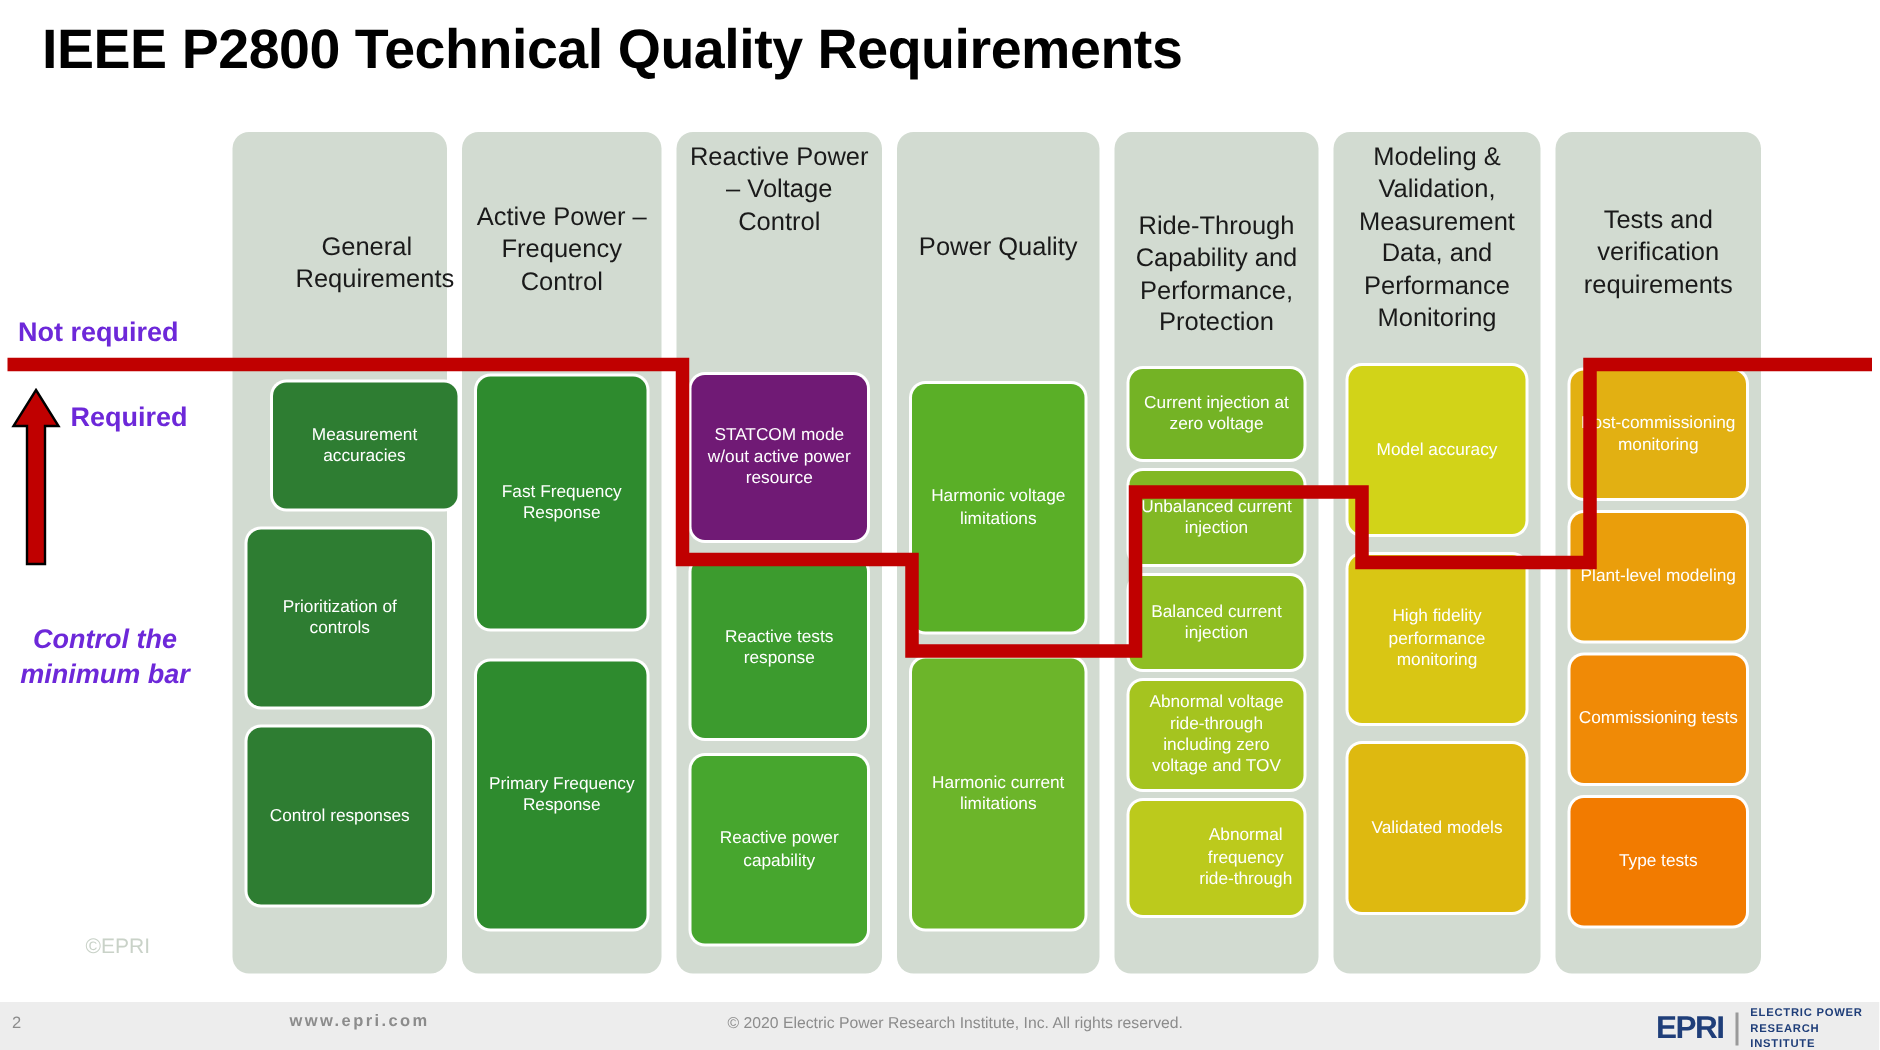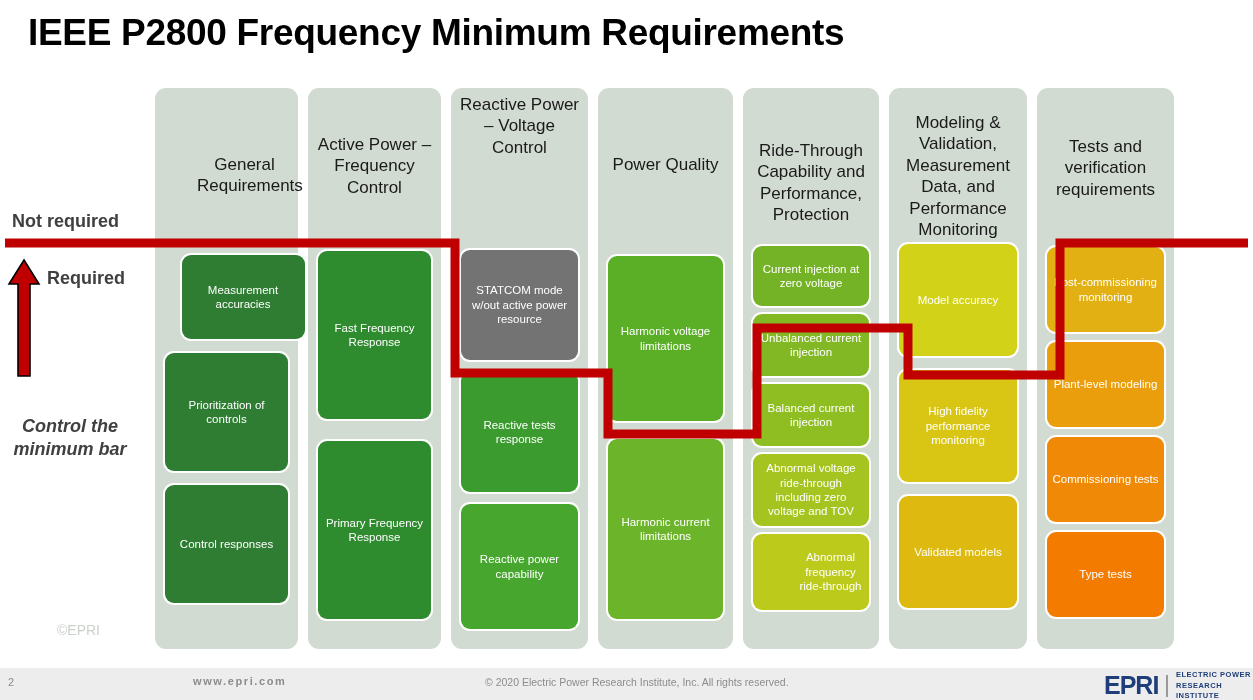--- a/index.html
+++ b/index.html
@@ -16,21 +16,21 @@
   
   #title{
     position:absolute;left:28px;top:12px;
     font-size:37px;font-weight:bold;color:#000000;
     letter-spacing:-0.3px;white-space:nowrap;
     font-family:"Liberation Sans", sans-serif;
   }
 
   
   .axis-label{
-    position:absolute;color:#404040;font-weight:bold;
+    position:absolute;color:#6d28d9;font-weight:bold;
     font-family:"Liberation Sans", sans-serif;
   }
   #lbl-not-required{left:12px;top:211px;font-size:18px;}
   #lbl-required{left:47px;top:268px;font-size:18px;}
   #lbl-raising{
     left:6px;top:415px;width:128px;text-align:center;
     font-size:18px;font-style:italic;line-height:1.28;
   }
 
   
@@ -106,36 +106,36 @@
   }
   #footer-copy{
     position:absolute;left:485px;top:676px;
     font-size:10.5px;color:#8C8C8C;
   }
   #logo{
     position:absolute;left:1104px;top:670px;
     display:flex;align-items:center;gap:8px;
   }
   #logo-mark{
-    font-size:25px;font-weight:bold;color:#1F3E79;
+    font-size:21px;font-weight:bold;color:#1F3E79;
     letter-spacing:-1px;
     font-family:"Liberation Sans", sans-serif;
   }
   #logo-div{width:2px;height:22px;background:#9A9A9A;}
   #logo-text{
     font-size:7.5px;color:#1F3E79;font-weight:bold;
     line-height:1.4;letter-spacing:0.5px;
   }
 </style>
 </head>
 <body>
 
 <div id="slide">
 
-  <div id="title">IEEE P2800 Frequency Minimum Requirements</div>
+  <div id="title">IEEE P2800 Technical Quality Requirements</div>
 
   <div class="axis-label" id="lbl-not-required">Not required</div>
   <div class="axis-label" id="lbl-required">Required</div>
   <div class="axis-label" id="lbl-raising">Control the minimum bar</div>
 
   <svg id="up-arrow" viewBox="0 0 36 120">
     <polygon points="18,2 33,26 24,26 24,118 12,118 12,26 3,26" fill="#C00000" stroke="#000000" stroke-width="1.6"></polygon>
   </svg>
 
   <div id="columns">
@@ -150,21 +150,21 @@
       <div class="column" style="width: 133px;">
         <div class="col-head" style="margin-top: 40px;">Active Power – Frequency Control</div>
         <div class="col-items" style="position: absolute; top: 163px; gap: 22px;">
           <div class="item" style="background: rgb(46, 139, 46); height: 168px;">Fast Frequency Response</div>
           <div class="item" style="background: rgb(46, 139, 46); height: 178px;">Primary Frequency Response</div>
         </div>
       </div>
       <div class="column" style="width: 137px;">
         <div class="col-head" style="">Reactive Power – Voltage Control</div>
         <div class="col-items" style="position: absolute; top: 162px; gap: 12px;">
-          <div class="item" style="background: #737373; height: 110px;">STATCOM mode w/out active power resource</div>
+          <div class="item" style="background: #701a75; height: 110px;">STATCOM mode w/out active power resource</div>
           <div class="item" style="background: rgb(60, 155, 46); height: 120px;">Reactive tests response</div>
           <div class="item" style="background: rgb(71, 166, 46); height: 125px;">Reactive power capability</div>
         </div>
       </div>
       <div class="column" style="width: 135px;">
         <div class="col-head" style="margin-top: 60px;">Power Quality</div>
         <div class="col-items" style="position: absolute; top: 168px; gap: 18px;">
           <div class="item" style="background: rgb(90, 175, 39); height: 165px;">Harmonic voltage limitations</div>
           <div class="item" style="background: rgb(108, 181, 42); height: 180px;">Harmonic current limitations</div>
         </div>
@@ -173,21 +173,21 @@
         <div class="col-head" style="margin-top: 46px;">Ride-Through Capability and Performance, Protection</div>
         <div class="col-items" style="position: absolute; top: 158px; gap: 8px;">
           <div class="item" style="background: rgb(116, 179, 37); height: 60px;">Current injection at zero voltage</div>
           <div class="item" style="background: rgb(130, 184, 36); height: 62px;">Unbalanced current injection</div>
           <div class="item" style="background: rgb(143, 190, 34); height: 62px;">Balanced current injection</div>
           <div class="item" style="background: rgb(165, 196, 31); height: 72px;">Abnormal voltage ride-through including zero voltage and TOV</div>
           <div class="item" style="background: rgb(188, 202, 28); height: 76px; padding-left: 44px;">Abnormal frequency ride-through</div>
         </div>
       </div>
       <div class="column" style="width: 138px;">
-        <div class="col-head" style="margin-top: 18px;">Modeling &amp; Validation, Measurement Data, and Performance Monitoring</div>
+        <div class="col-head" style="margin-top: 0;">Modeling &amp; Validation, Measurement Data, and Performance Monitoring</div>
         <div class="col-items" style="position: absolute; top: 156px; gap: 14px;">
           <div class="item" style="background: rgb(210, 211, 24); height: 112px;">Model accuracy</div>
           <div class="item" style="background: rgb(217, 198, 20); height: 112px;">High fidelity performance monitoring</div>
           <div class="item" style="background: rgb(222, 185, 16); height: 112px;">Validated models</div>
         </div>
       </div>
       <div class="column" style="width: 137px;">
         <div class="col-head" style="margin-top: 42px;">Tests and verification requirements</div>
         <div class="col-items" style="position: absolute; top: 159px; gap: 10px;">
           <div class="item" style="background: rgb(226, 176, 18); height: 85px;">Post-commissioning monitoring</div>

